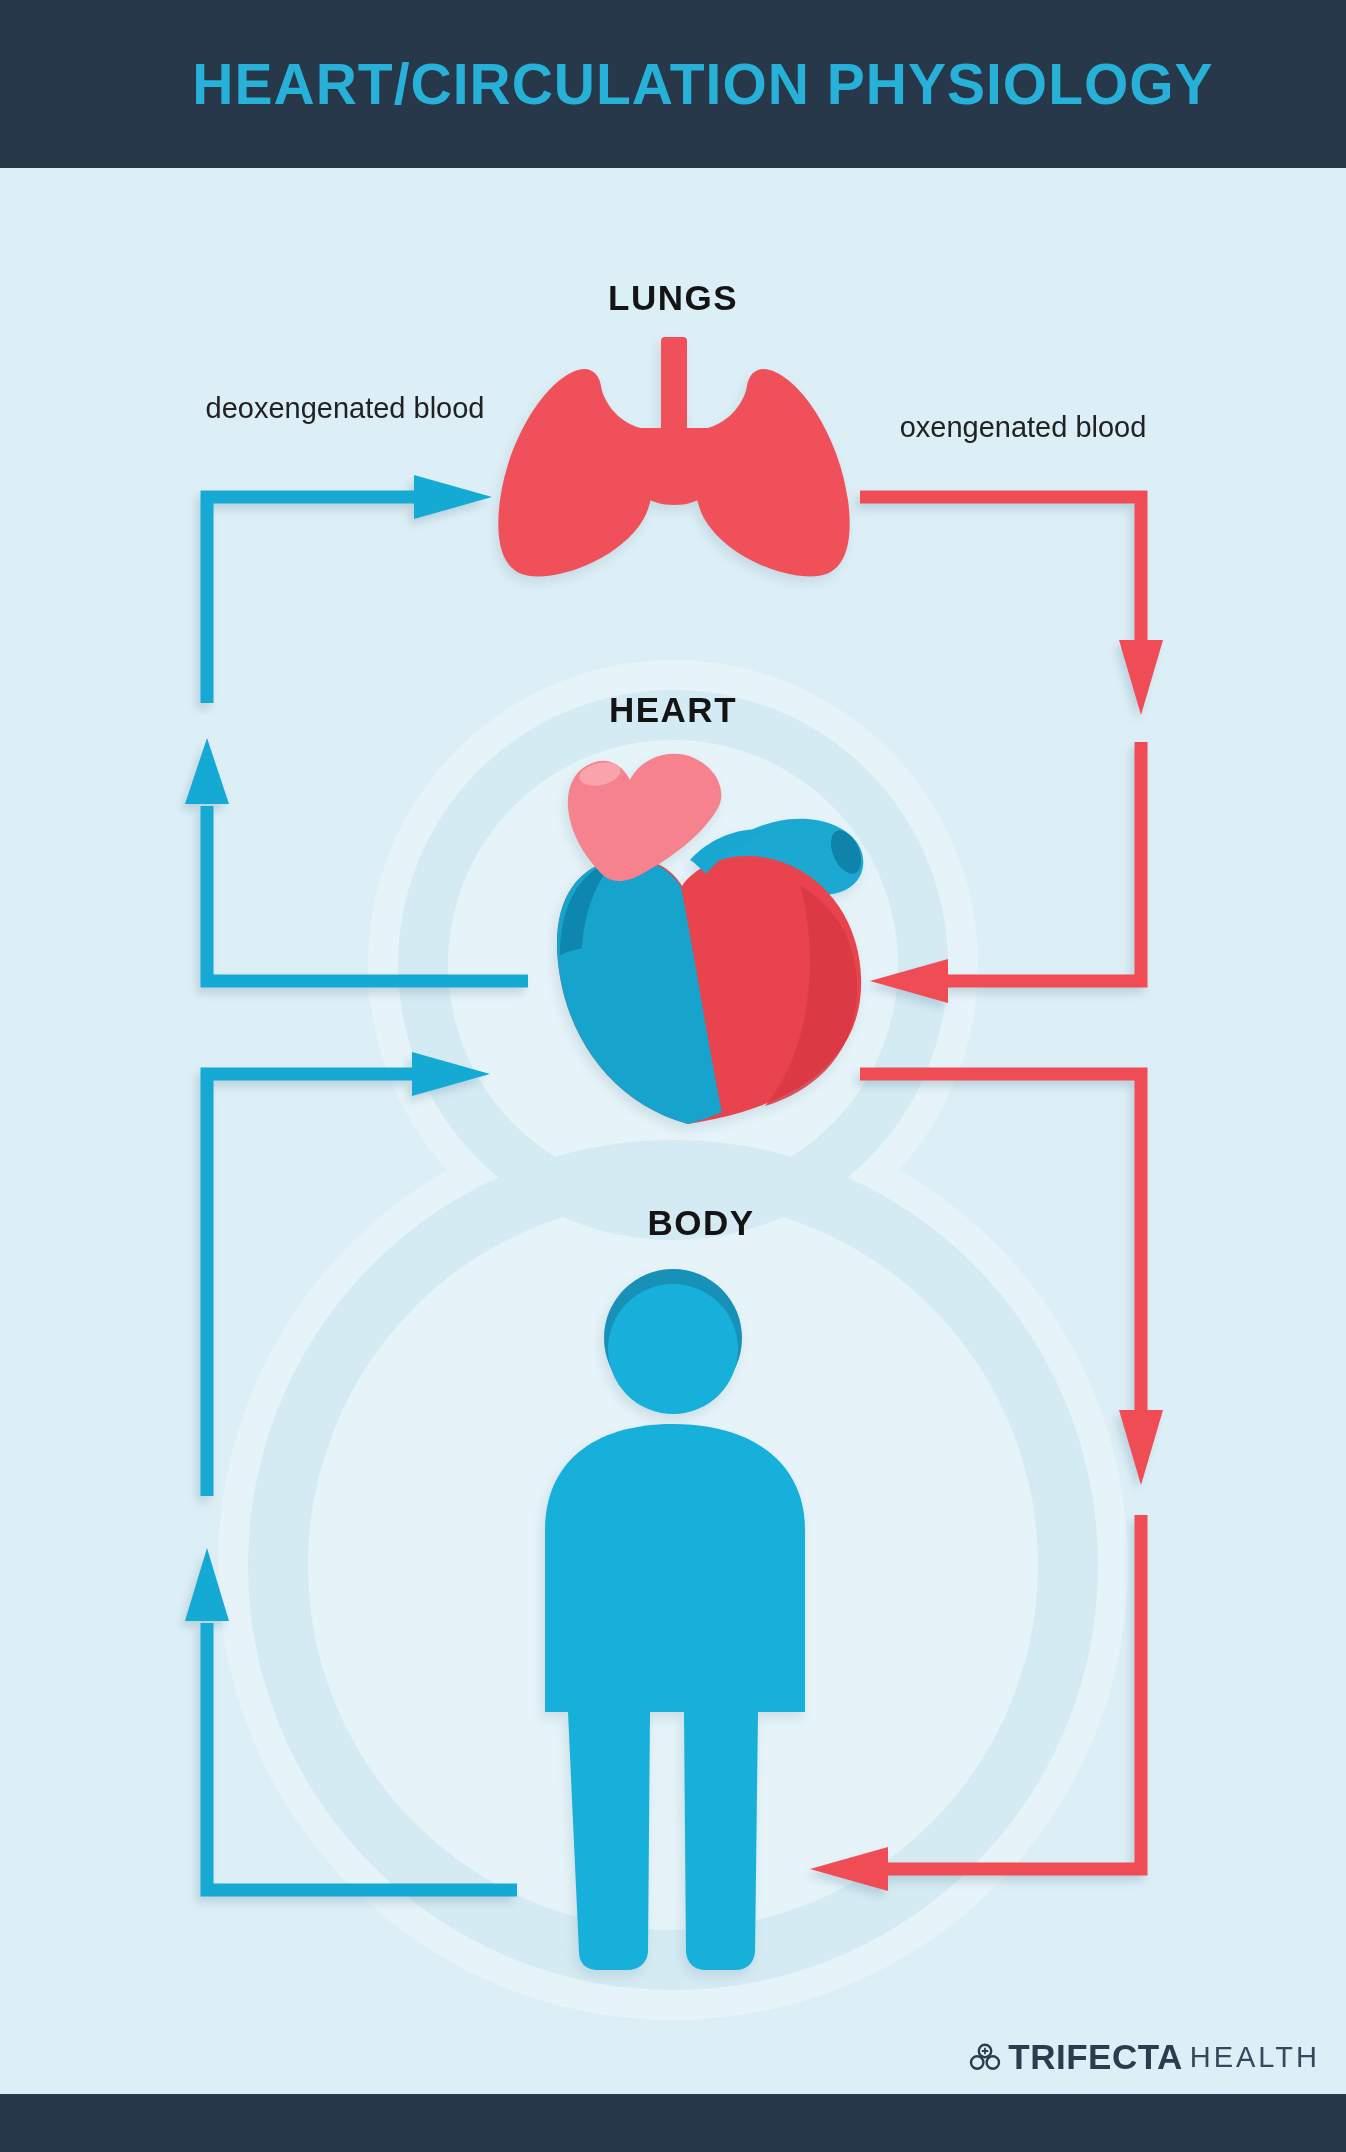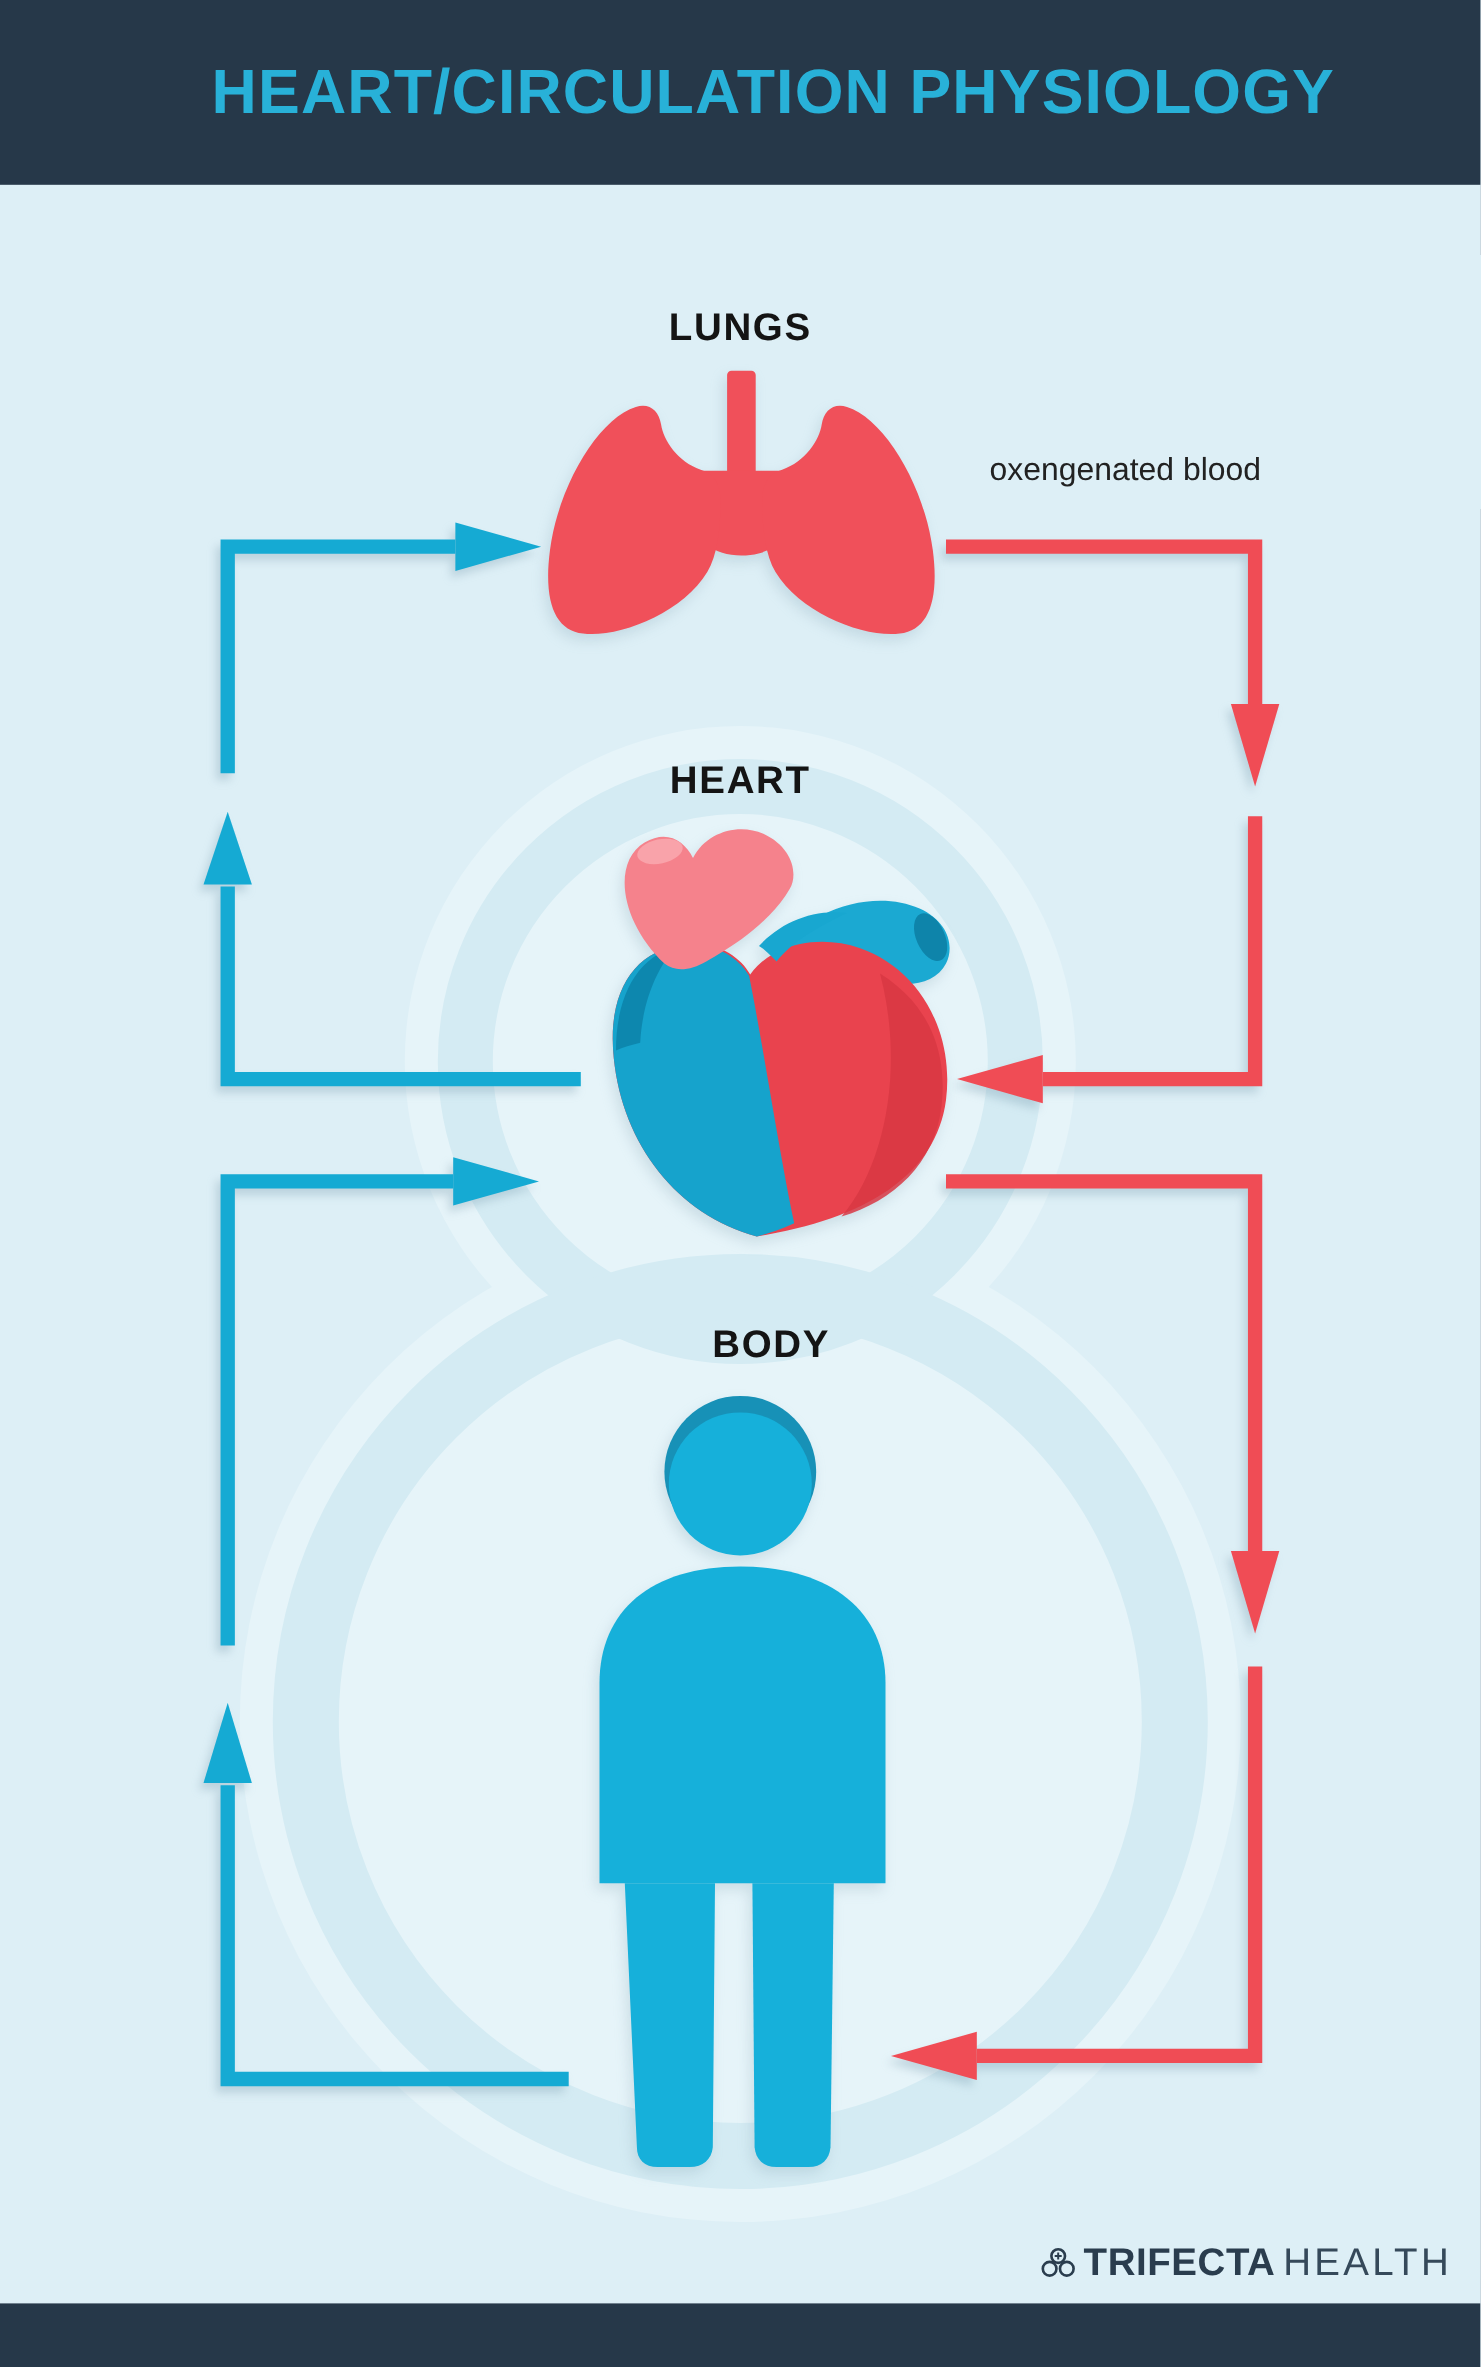--- a/index.html
+++ b/index.html
@@ -14,21 +14,21 @@
               font-size:35px;font-weight:700;letter-spacing:1.5px;color:#141414;}
   .flow-label{position:absolute;font-size:29px;font-weight:300;color:#222;
               width:360px;text-align:center;}
   
   .gfx{position:absolute;left:0;top:0;}
   .arrow-shadow{filter:drop-shadow(-4px 6px 4px rgba(108,146,164,.30));}
   .fig-shadow{filter:drop-shadow(-3px 6px 6px rgba(108,146,164,.22));}
   
   .brand{position:absolute;top:2040px;right:26px;height:34px;display:flex;align-items:center;gap:7px;}
   .brand .bold{font-size:35px;font-weight:700;letter-spacing:0.5px;color:#2a3d4e;}
-  .brand .light{font-size:35px;font-weight:300;letter-spacing:3px;color:#35495a;}
+  .brand .light{font-size:29px;font-weight:300;letter-spacing:3px;color:#35495a;}
   .bottom-bar{position:absolute;left:0;top:2094px;width:1346px;height:58px;background:#263849;}
 </style>
 </head>
 <body>
 
 <div class="page">
 
   <header class="header-bar">
     <h1>HEART/CIRCULATION PHYSIOLOGY</h1>
   </header>
@@ -120,20 +120,21 @@
                L598,1970 C586,1970 579,1963 579,1952 Z" fill="#16b0da"></path>
       <path d="M758,1712 L684,1712 L686,1952 C687,1963 694,1970 706,1970
                L735,1970 C747,1970 754,1963 755,1952 Z" fill="#16b0da"></path>
     </g>
   </svg>
 
   <div class="node-label" style="top:278px;">LUNGS</div>
   <div class="node-label" style="top:690px;">HEART</div>
   <div class="node-label" style="top:1203px;padding-left:28px;">BODY</div>
 
+  <div class="flow-label" style="left:165px;top:392px;">deoxengenated blood</div>
   <div class="flow-label" style="left:843px;top:411px;">oxengenated blood</div>
 
   <div class="brand">
     <svg width="32" height="28" viewBox="0 0 32 28" fill="none" stroke="#2a3d4e" stroke-width="2.4" xmlns="http://www.w3.org/2000/svg">
       <circle cx="16" cy="8" r="6.2"></circle>
       <circle cx="8.2" cy="19.5" r="6.2"></circle>
       <circle cx="23.8" cy="19.5" r="6.2"></circle>
       <path d="M16 4.8 V11.2 M12.8 8 H19.2" stroke-width="1.8"></path>
     </svg>
     <span class="bold">TRIFECTA</span>

